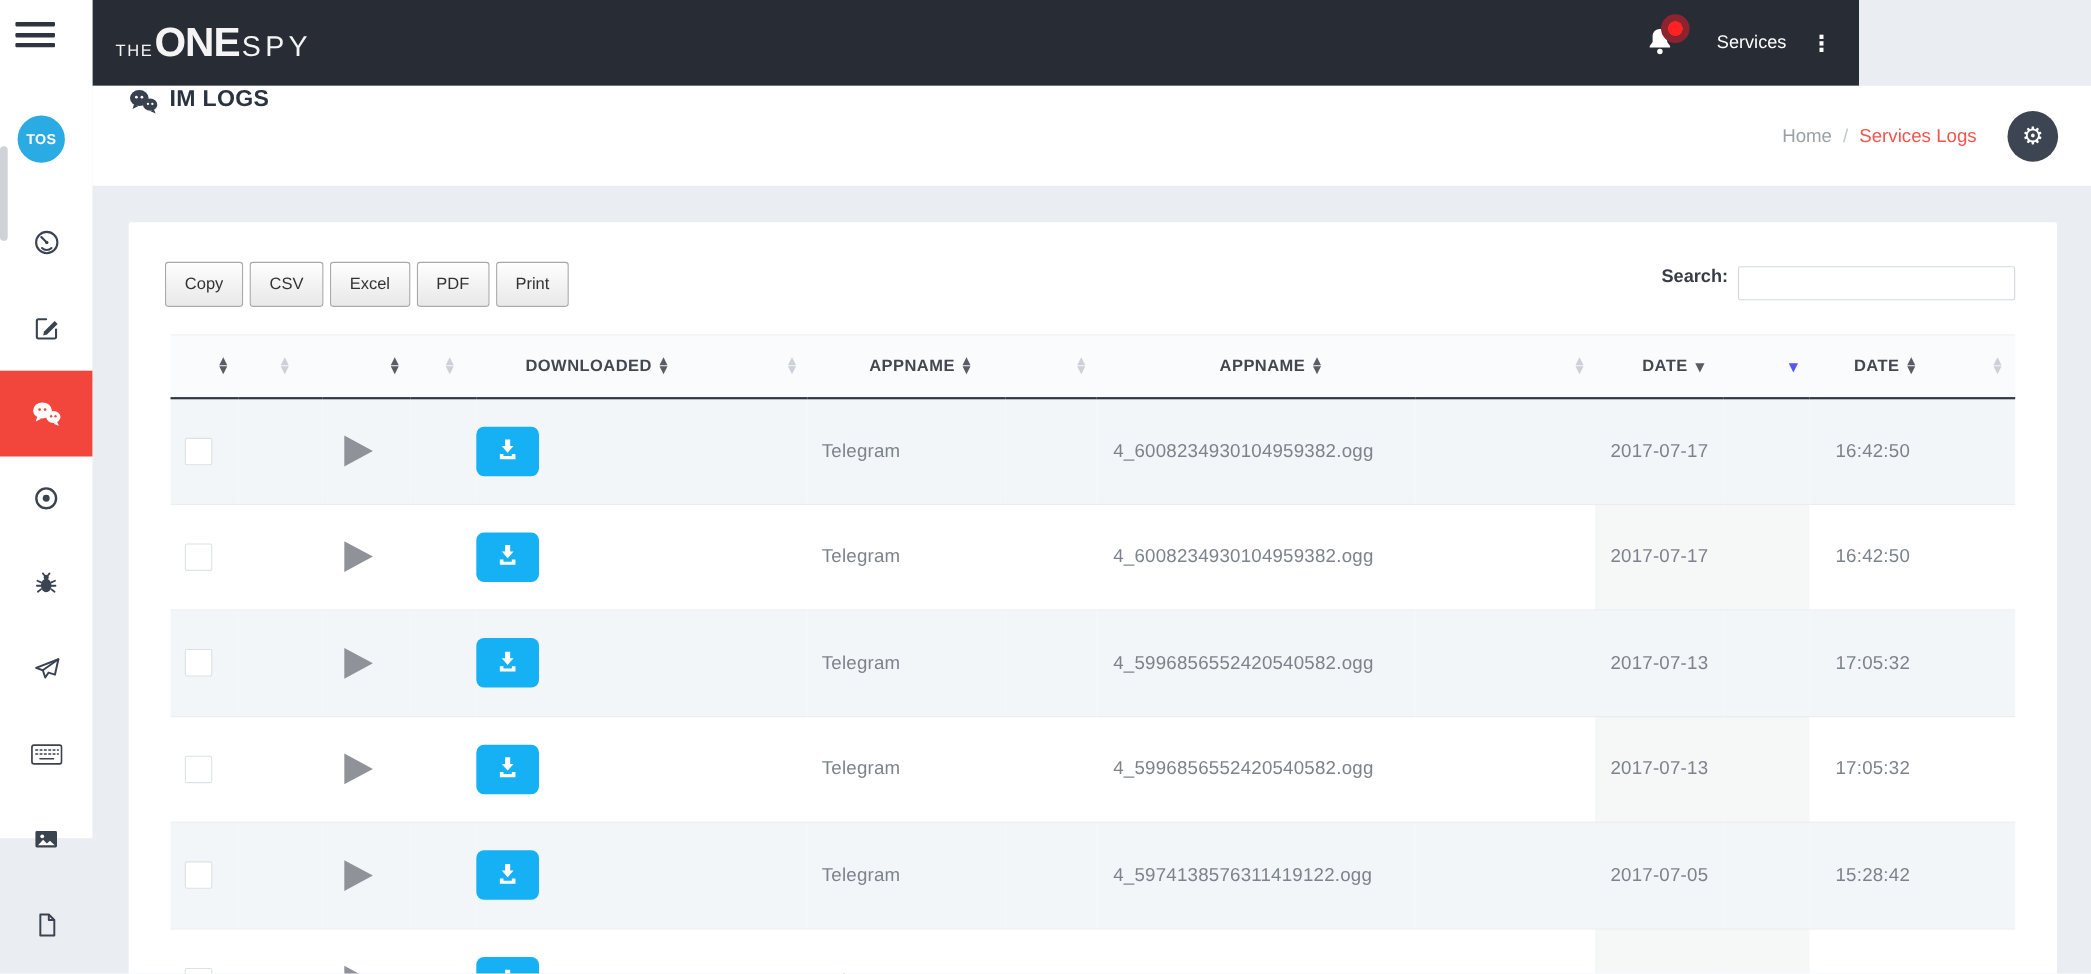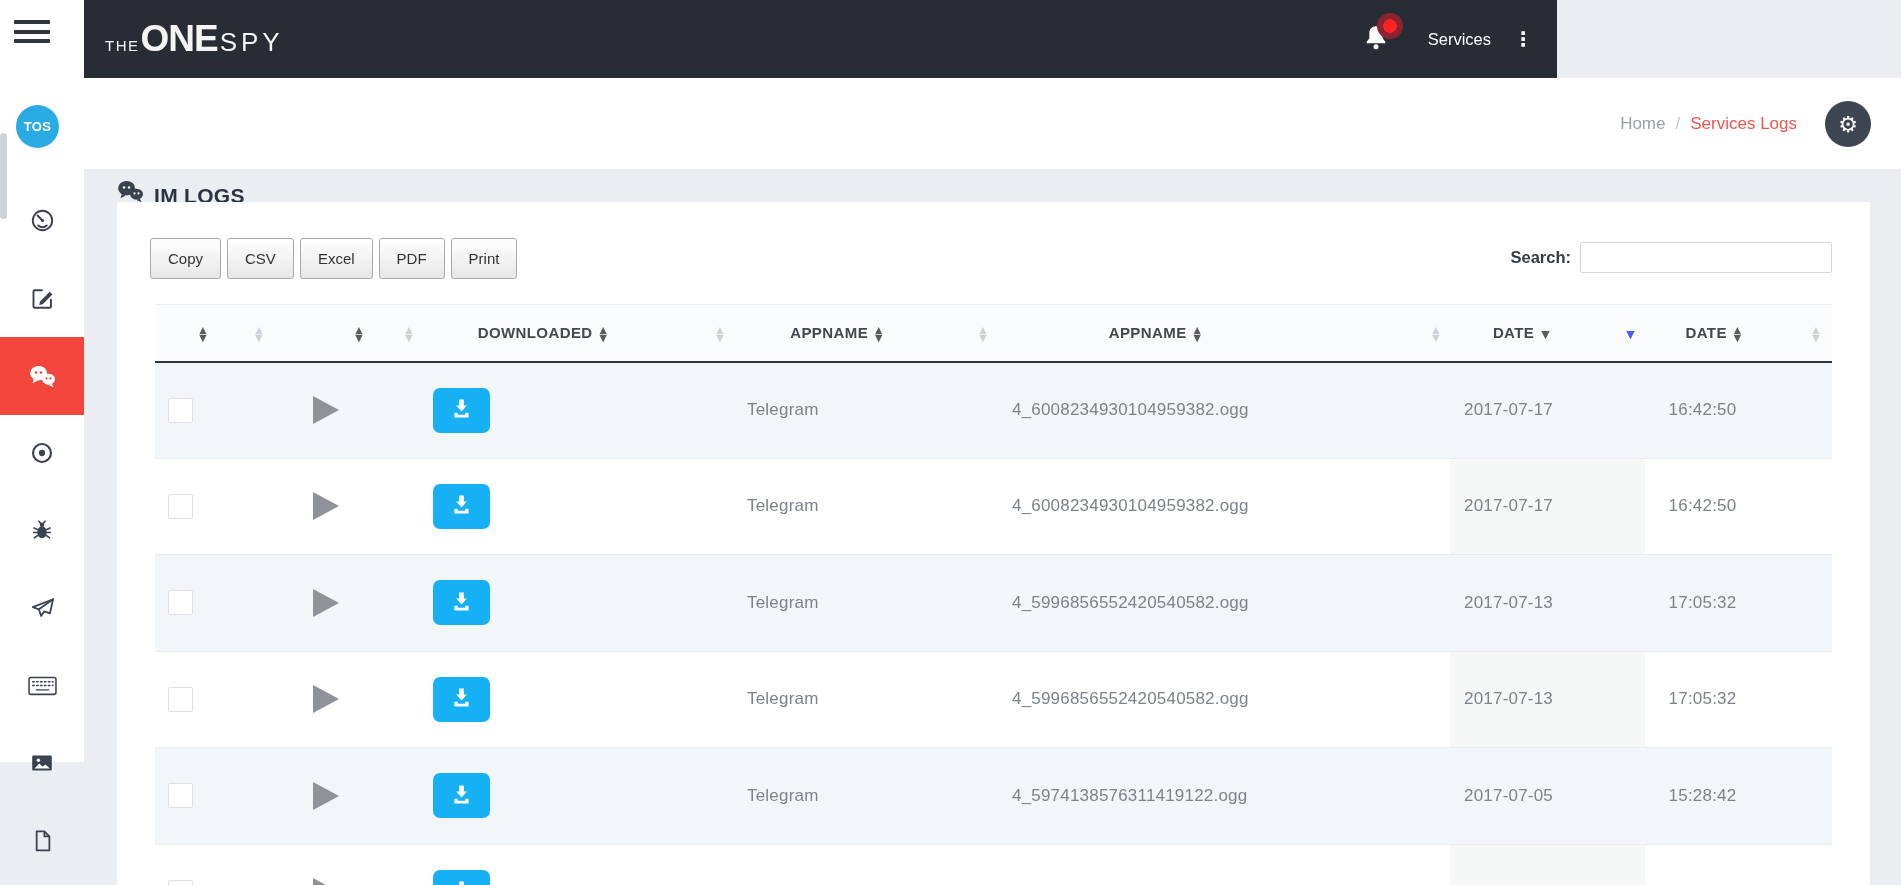--- a/index.html
+++ b/index.html
@@ -16,54 +16,54 @@
   #side-scroll { position:absolute; left:0; top:133px; width:7px; height:86px; background:#cfd2d6; border-radius:4px; }
   #avatar { position:absolute; left:16px; top:105px; width:43px; height:43px; border-radius:50%;
     background:#2aabe4; color:#fff; font-size:13px; font-weight:bold; letter-spacing:.3px;
     display:flex; align-items:center; justify-content:center; border:none; cursor:pointer; }
   #side-nav { position:absolute; top:182px; left:0; width:84px; }
   .nav-item { height:77.5px; width:84px; display:flex; align-items:center; justify-content:center; cursor:pointer; }
   .nav-item.active { background:#f2453b; }
   .nav-item svg { display:block; }
 
   
-  #navbar { position:absolute; left:84px; top:0; width:1473px; height:78px; background:#272c35;
+  #navbar { position:absolute; left:84px; top:0; width:1606px; height:78px; background:#272c35;
     display:flex; align-items:center; }
   #logo { margin-left:21px; display:flex; align-items:baseline; color:#f4f4f4; cursor:pointer; }
   .logo-the { font-size:15px; font-weight:400; letter-spacing:1.5px; margin-right:1px; }
   .logo-one { font-size:37px; font-weight:800; letter-spacing:-1px; line-height:1; }
   .logo-spy { font-size:26px; font-weight:300; letter-spacing:4px; margin-left:2px; }
   #nav-right { margin-left:auto; display:flex; align-items:center; padding-right:22px; }
   #bell-wrap { position:relative; width:32px; height:34px; margin-right:30px; cursor:pointer; background:none; border:none; padding:0; }
   #bell-badge { position:absolute; top:-9px; right:-11px; width:26px; height:26px; border-radius:50%;
     background:radial-gradient(circle, #ff2222 0 36%, #8c2430 37% 100%); }
   #services { color:#fff; font-size:16.5px; margin-right:14px; cursor:pointer; background:none; border:none; font-family:inherit; }
   #kebab { color:#fff; font-size:20px; font-weight:bold; cursor:pointer; background:none; border:none;
     font-family:"DejaVu Sans", sans-serif; line-height:1; padding:2px; }
 
   
   #header-band { position:absolute; left:84px; top:78px; width:1817px; height:92px; background:#ffffff;
     border-bottom:1px solid #e8ebee; }
-  #page-title { position:absolute; left:31px; top:0; height:92px; display:flex; align-items:flex-end; gap:9px;margin-top:38px; }
+  #page-title { position:absolute; left:31px; top:0; height:92px; display:flex; align-items:flex-start; gap:9px; }
   #page-title .t { font-size:21px; font-weight:800; color:#2b3240; letter-spacing:.3px; }
   #breadcrumb { position:absolute; right:104px; top:0; height:92px; display:flex; align-items:center; gap:10px; font-size:17px; }
   .bc-home { color:#9aa0a6; text-decoration:none; cursor:pointer; }
   .bc-sep  { color:#c2c6ca; }
   .bc-cur  { color:#f4544c; }
   #gear-btn { position:absolute; right:30px; top:23px; width:46px; height:46px; border-radius:50%;
     background:#3d4553; color:#fff; display:flex; align-items:center; justify-content:center;
     font-size:22px; border:none; cursor:pointer; font-family:"DejaVu Sans", sans-serif; }
 
   
   #card { position:absolute; left:117px; top:202px; width:1753px; height:762px; background:#ffffff; border-radius:2px; }
   #dt-buttons { position:absolute; left:33px; top:36px; display:flex; gap:6px; }
   .dt-btn { height:41px; padding:0 17px; font-size:15px; color:#333;
     background:linear-gradient(#fefefe, #e8e8e8); border:1px solid #a9a9a9; border-radius:3px;
     cursor:pointer; font-family:inherit; }
-  #search-wrap { position:absolute; right:38px; top:40px; display:flex; align-items:center; gap:9px; }
+  #search-wrap { position:absolute; right:38px; top:40px; display:flex; align-items:flex-start; gap:9px; }
   #search-label { font-size:16.5px; font-weight:bold; color:#383d43; }
   #search-input { width:252px; height:31px; border:1px solid #d4d8dc; border-radius:2px; padding:0 8px; font-size:15px; }
 
   
   #table-wrap { position:absolute; left:38px; top:102px; width:1677px; }
   table { width:1677px; border-collapse:collapse; table-layout:fixed; }
   col.c1{width:62px} col.c2{width:76px} col.c3{width:80px} col.c4{width:60px}
   col.c5{width:207px} col.c6{width:94px} col.c7{width:180px} col.c8{width:83px}
   col.c9{width:290px} col.c10{width:163px} col.c11{width:117px} col.c12{width:78px}
   col.c13{width:115px} col.c14{width:72px}

